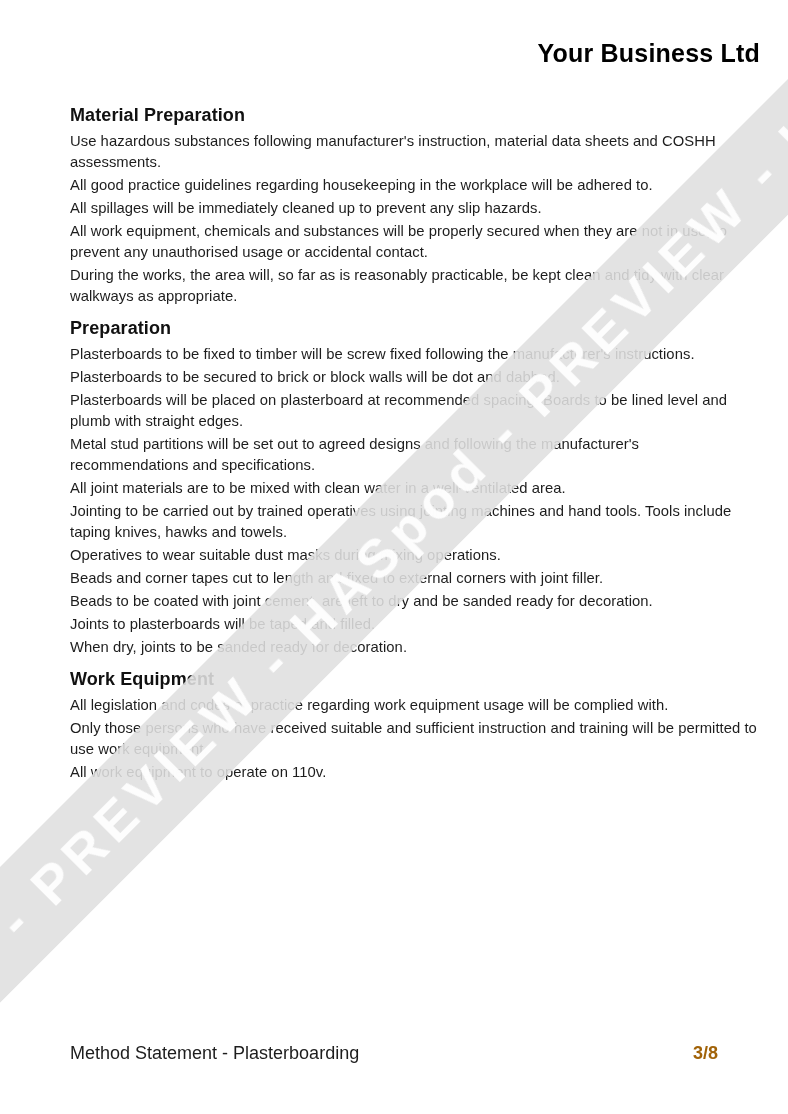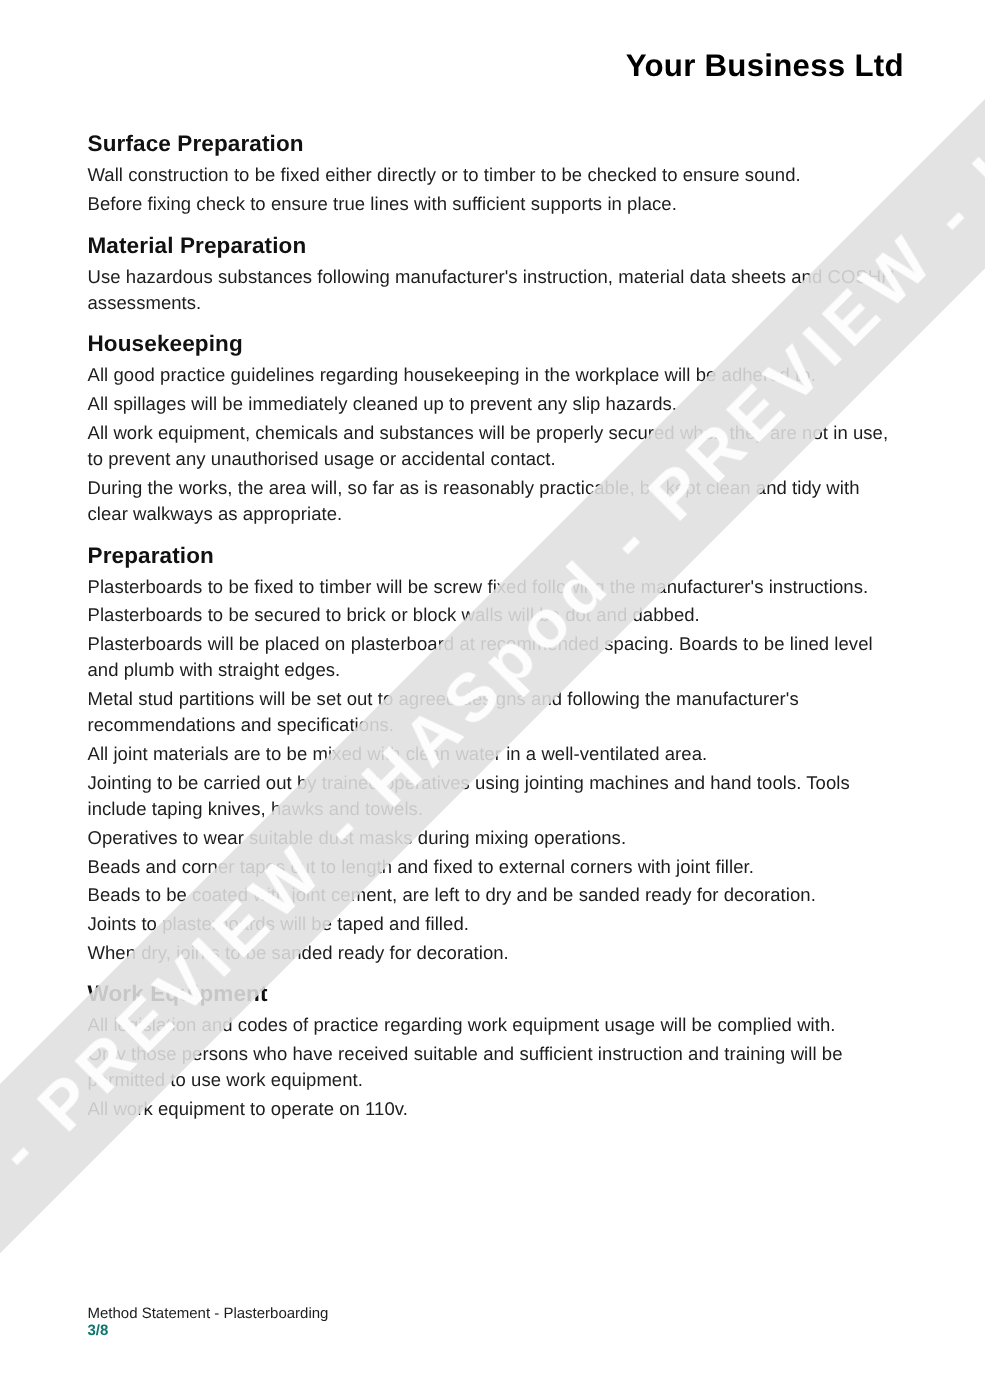--- a/index.html
+++ b/index.html
@@ -5,21 +5,21 @@
   html, body { margin: 0; padding: 0; background: #ffffff; }
   .page {
     position: relative;
     width: 788px;
     height: 1114px;
     background: #ffffff;
     overflow: hidden;
     font-family: "Liberation Sans", sans-serif;
     color: #1d1d1d;
   }
-  .content { padding: 38px 65px 0 70px; }
+  .content { padding: 38px 28px 0 70px; }
   .company {
     text-align: right;
     font-size: 25px;
     font-weight: 700;
     line-height: 30px;
     color: #000000;
     letter-spacing: 0.2px;
     margin: 0;
   }
   .sections section h2 {
@@ -39,25 +39,24 @@
     letter-spacing: 0.05px;
   }
   .footer {
     position: absolute;
     left: 70px;
     right: 70px;
     top: 1043px;
     display: flex;
     justify-content: space-between;
     align-items: baseline;
-    font-size: 12px;
+    font-size: 18px;
     color: #1d1d1d;
-    flex-direction: column;
   }
-  .footer .pageno { font-weight: 700; color: #0f766e; }
+  .footer .pageno { font-weight: 700; color: #a16207; }
   .watermark {
     position: absolute;
     left: -306px;
     top: 493px;
     width: 1400px;
     height: 96px;
     transform: rotate(-45deg);
     background: rgba(223, 223, 223, 0.88);
     -webkit-backdrop-filter: blur(4px);
     backdrop-filter: blur(4px);
@@ -76,30 +75,24 @@
 </style>
 </head>
 <body>
 
 <div class="page">
   <div class="content">
     <p class="company">Your Business Ltd</p>
 
     <div class="sections">
         <section>
-          <h2>Surface Preparation</h2>
-          <p>Wall construction to be fixed either directly or to timber to be checked to ensure sound.</p>
-          <p>Before fixing check to ensure true lines with sufficient supports in place.</p>
-        </section>
-        <section>
           <h2>Material Preparation</h2>
           <p>Use hazardous substances following manufacturer's instruction, material data sheets and COSHH assessments.</p>
         </section>
         <section>
-          <h2>Housekeeping</h2>
           <p>All good practice guidelines regarding housekeeping in the workplace will be adhered to.</p>
           <p>All spillages will be immediately cleaned up to prevent any slip hazards.</p>
           <p>All work equipment, chemicals and substances will be properly secured when they are not in use, to prevent any unauthorised usage or accidental contact.</p>
           <p>During the works, the area will, so far as is reasonably practicable, be kept clean and tidy with clear walkways as appropriate.</p>
         </section>
         <section>
           <h2>Preparation</h2>
           <p>Plasterboards to be fixed to timber will be screw fixed following the manufacturer's instructions.</p>
           <p>Plasterboards to be secured to brick or block walls will be dot and dabbed.</p>
           <p>Plasterboards will be placed on plasterboard at recommended spacing. Boards to be lined level and plumb with straight edges.</p>

